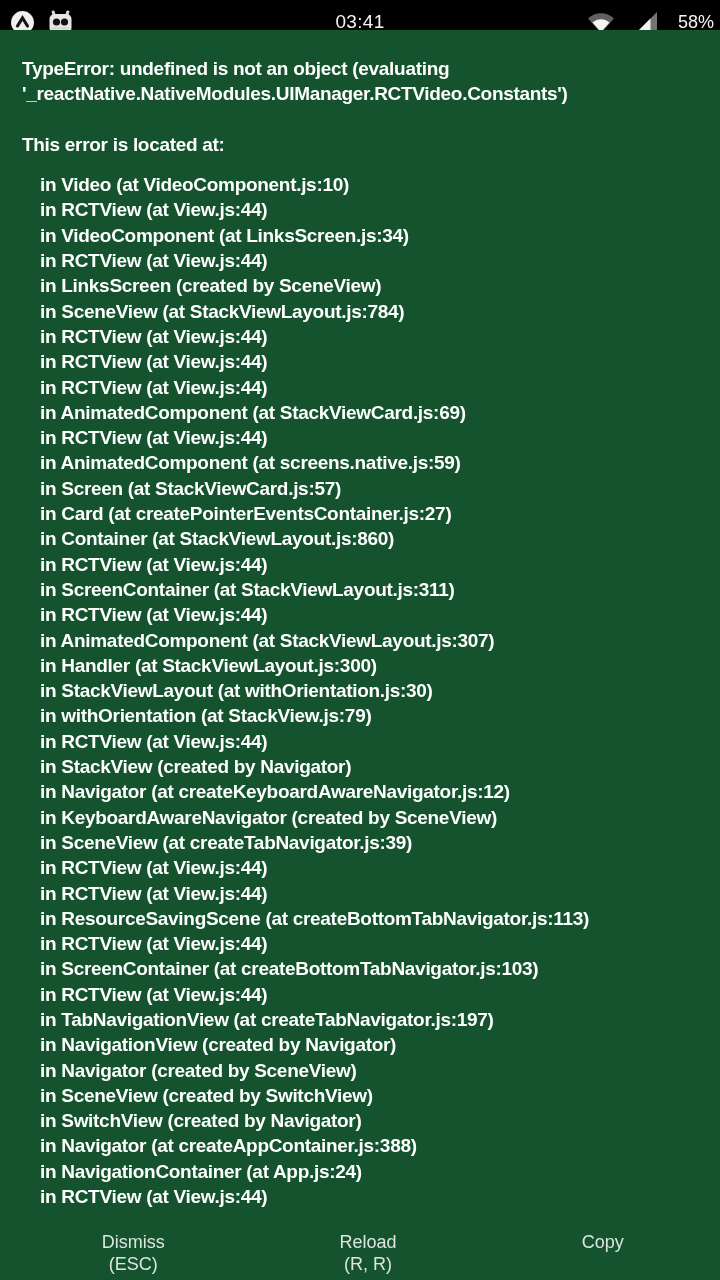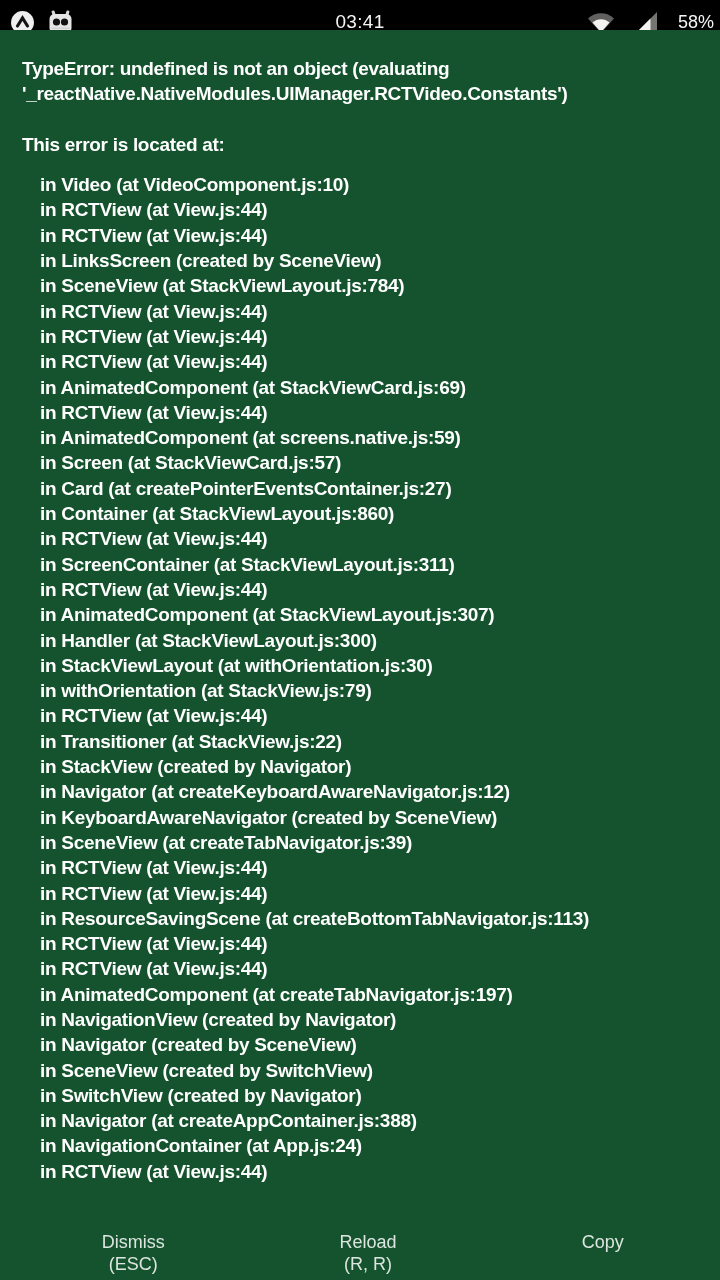--- a/index.html
+++ b/index.html
@@ -156,51 +156,52 @@
     </div>
   </div>
 
   <div class="redbox">
     <div class="redbox-scroll">
       <div class="error-title">TypeError: undefined is not an object (evaluating '_reactNative.NativeModules.UIManager.RCTVideo.Constants')</div>
       <div class="error-location-heading">This error is located at:</div>
       <div class="stack-list">
           <div class="stack-line">in Video (at VideoComponent.js:10)</div>
           <div class="stack-line">in RCTView (at View.js:44)</div>
+          <div class="stack-line">in VideoComponent (at LinksScreen.js:34)</div>
           <div class="stack-line">in RCTView (at View.js:44)</div>
           <div class="stack-line">in LinksScreen (created by SceneView)</div>
           <div class="stack-line">in SceneView (at StackViewLayout.js:784)</div>
           <div class="stack-line">in RCTView (at View.js:44)</div>
           <div class="stack-line">in RCTView (at View.js:44)</div>
           <div class="stack-line">in RCTView (at View.js:44)</div>
           <div class="stack-line">in AnimatedComponent (at StackViewCard.js:69)</div>
           <div class="stack-line">in RCTView (at View.js:44)</div>
           <div class="stack-line">in AnimatedComponent (at screens.native.js:59)</div>
           <div class="stack-line">in Screen (at StackViewCard.js:57)</div>
           <div class="stack-line">in Card (at createPointerEventsContainer.js:27)</div>
           <div class="stack-line">in Container (at StackViewLayout.js:860)</div>
           <div class="stack-line">in RCTView (at View.js:44)</div>
           <div class="stack-line">in ScreenContainer (at StackViewLayout.js:311)</div>
           <div class="stack-line">in RCTView (at View.js:44)</div>
           <div class="stack-line">in AnimatedComponent (at StackViewLayout.js:307)</div>
           <div class="stack-line">in Handler (at StackViewLayout.js:300)</div>
           <div class="stack-line">in StackViewLayout (at withOrientation.js:30)</div>
           <div class="stack-line">in withOrientation (at StackView.js:79)</div>
           <div class="stack-line">in RCTView (at View.js:44)</div>
-          <div class="stack-line">in Transitioner (at StackView.js:22)</div>
           <div class="stack-line">in StackView (created by Navigator)</div>
           <div class="stack-line">in Navigator (at createKeyboardAwareNavigator.js:12)</div>
           <div class="stack-line">in KeyboardAwareNavigator (created by SceneView)</div>
           <div class="stack-line">in SceneView (at createTabNavigator.js:39)</div>
           <div class="stack-line">in RCTView (at View.js:44)</div>
           <div class="stack-line">in RCTView (at View.js:44)</div>
           <div class="stack-line">in ResourceSavingScene (at createBottomTabNavigator.js:113)</div>
           <div class="stack-line">in RCTView (at View.js:44)</div>
-          <div class="stack-line">in RCTView (at View.js:44)</div>
-          <div class="stack-line">in AnimatedComponent (at createTabNavigator.js:197)</div>
+          <div class="stack-line">in ScreenContainer (at createBottomTabNavigator.js:103)</div>
+          <div class="stack-line">in RCTView (at View.js:44)</div>
+          <div class="stack-line">in TabNavigationView (at createTabNavigator.js:197)</div>
           <div class="stack-line">in NavigationView (created by Navigator)</div>
           <div class="stack-line">in Navigator (created by SceneView)</div>
           <div class="stack-line">in SceneView (created by SwitchView)</div>
           <div class="stack-line">in SwitchView (created by Navigator)</div>
           <div class="stack-line">in Navigator (at createAppContainer.js:388)</div>
           <div class="stack-line">in NavigationContainer (at App.js:24)</div>
           <div class="stack-line">in RCTView (at View.js:44)</div>
         </div>
     </div>
 

